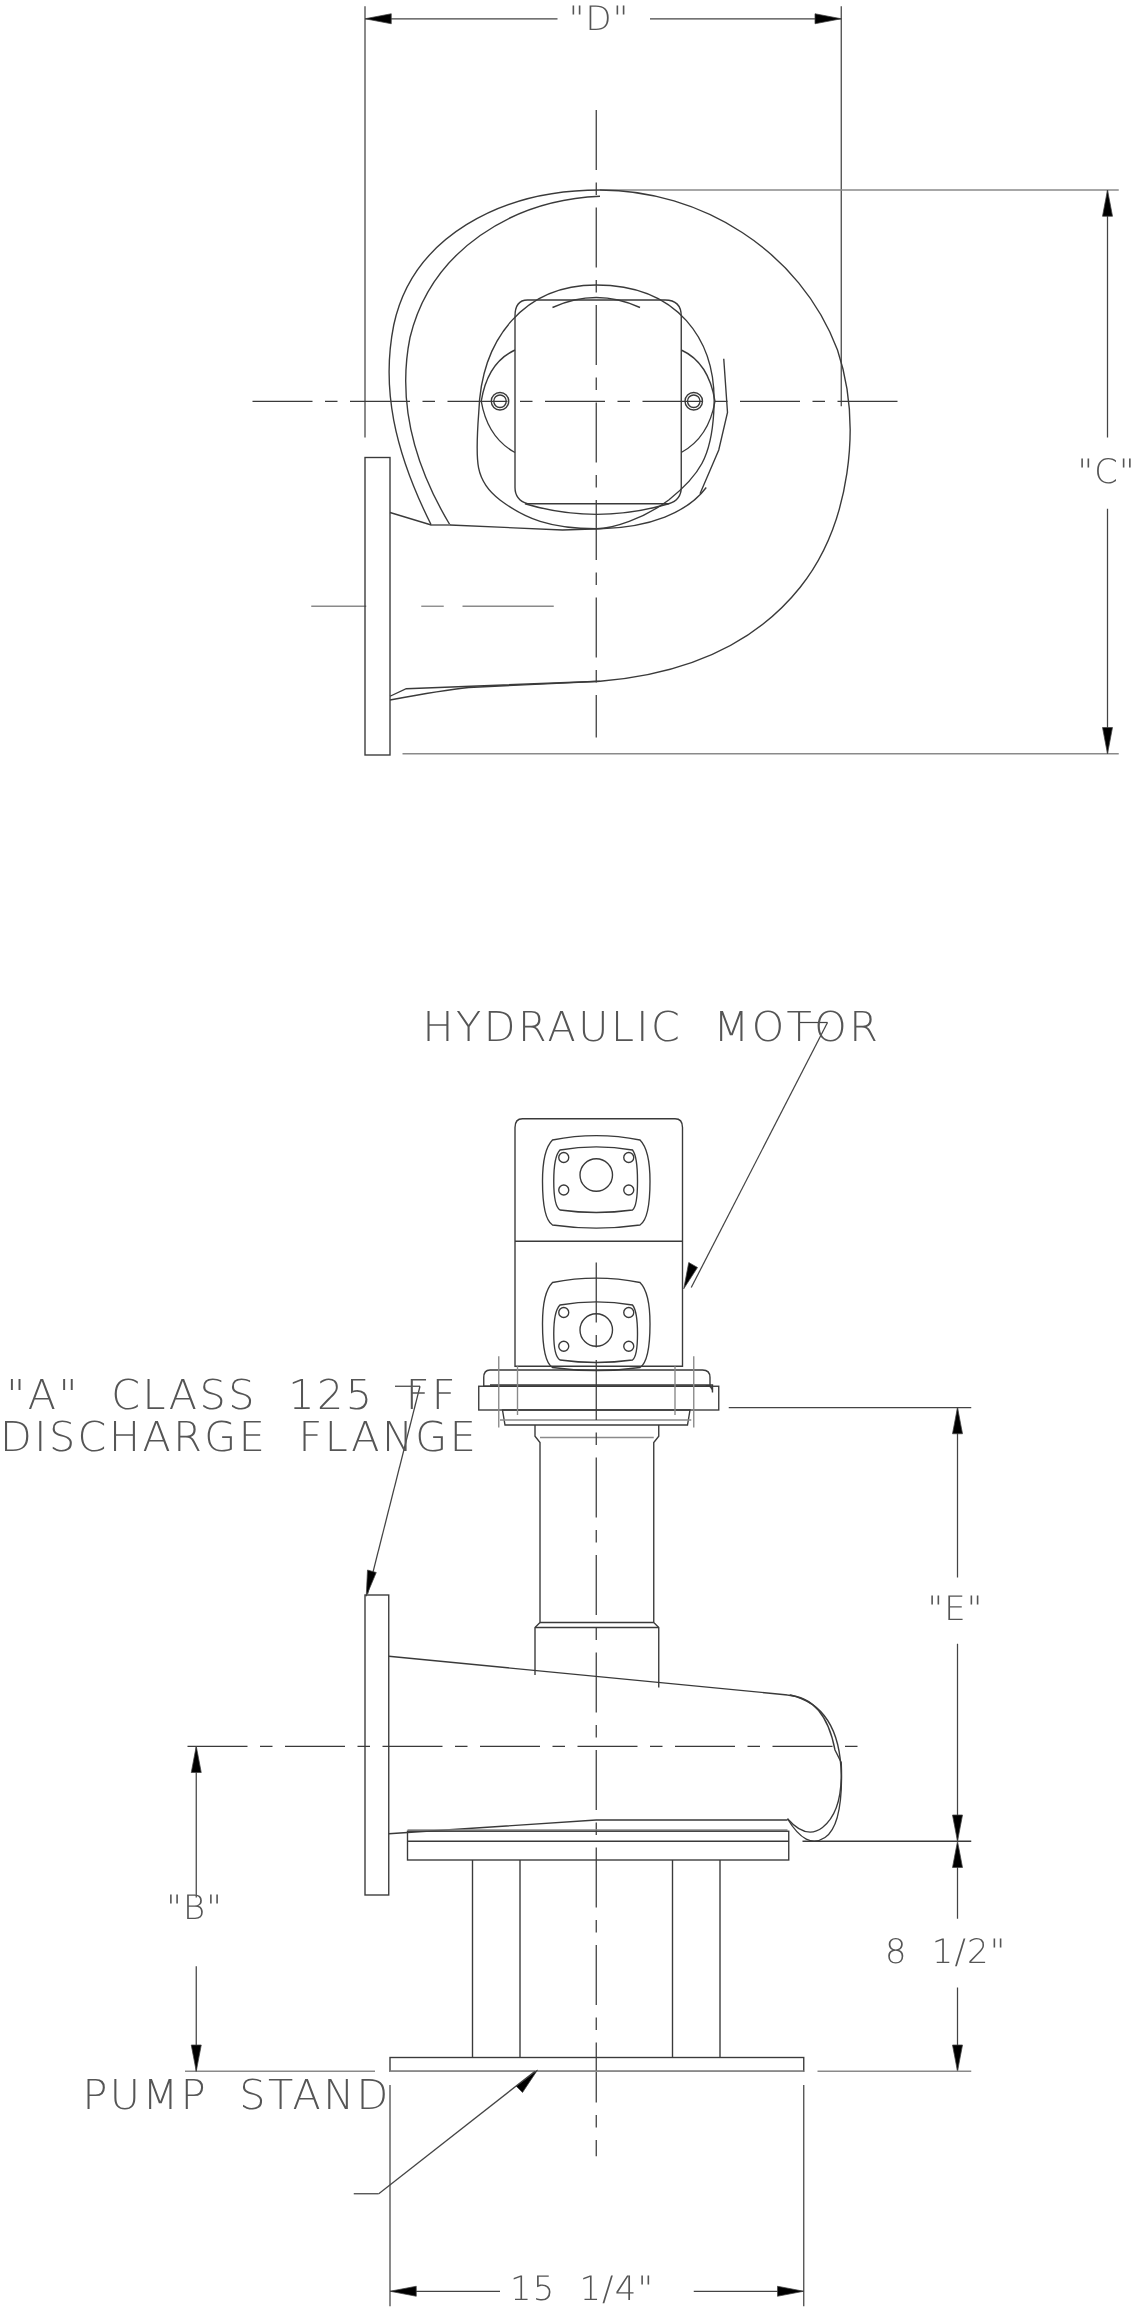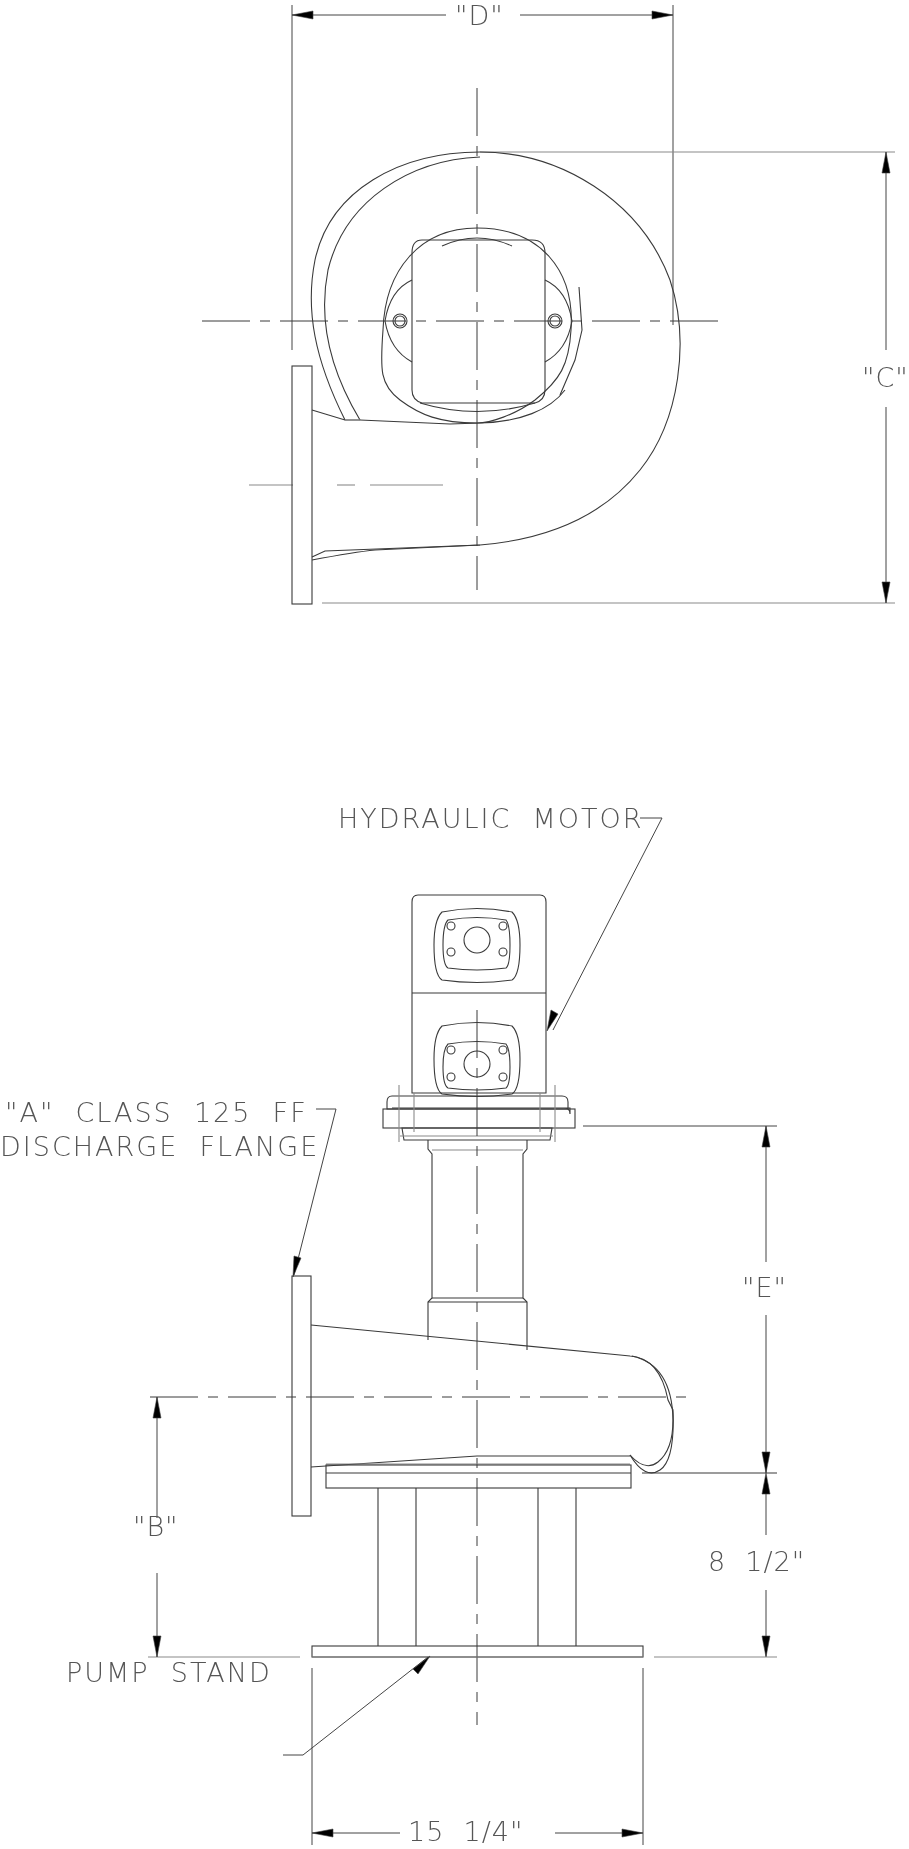--- a/index.html
+++ b/index.html
@@ -13,21 +13,21 @@
     .lbl {
       position: absolute;
       font-family: "DejaVu Sans", sans-serif;
       font-weight: 200;
       color: #555;
       white-space: pre;
       letter-spacing: 2px;
       line-height: 1;
       background: transparent;
     }
-    .lbl.big { font-size: 27px; }
+    .lbl.big { font-size: 33px; }
     .lbl.dimtxt { font-size: 27px; letter-spacing: 1px; }
   </style>
 </head>
 <body>
 
 <svg id="drawing" viewBox="0 0 909 1849" xmlns="http://www.w3.org/2000/svg">
 
   <g>
 
     <line class="dim" x1="292" y1="5" x2="292" y2="350"></line>

